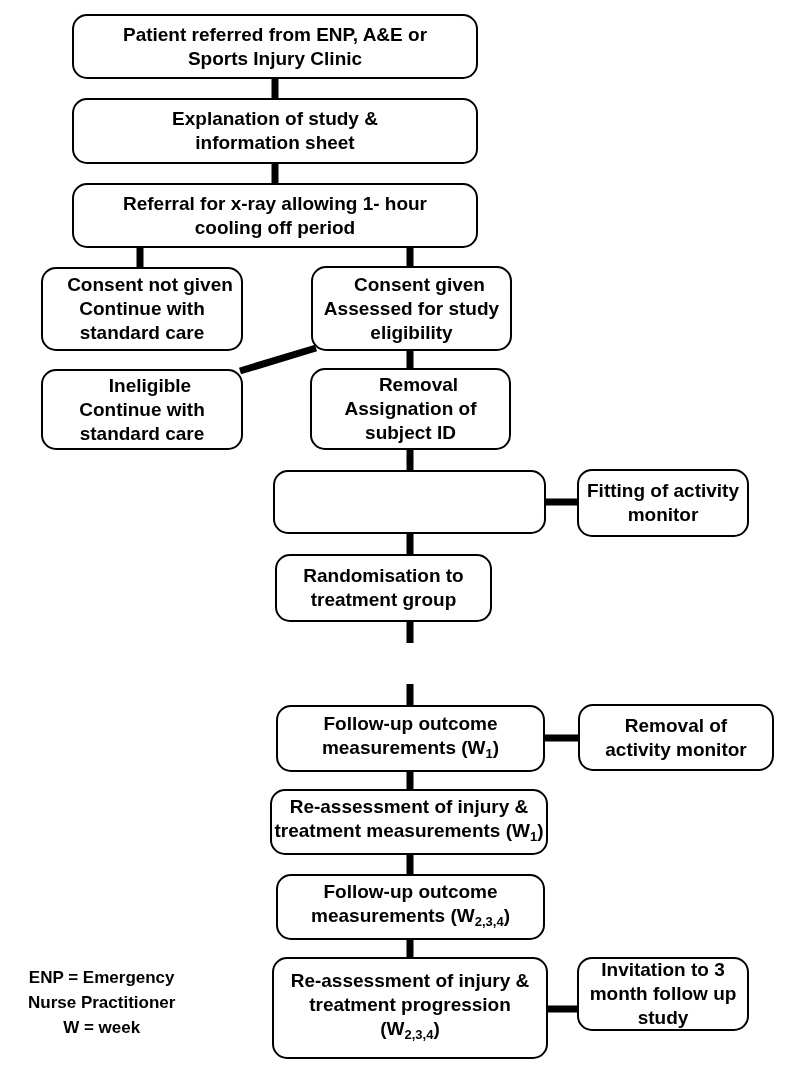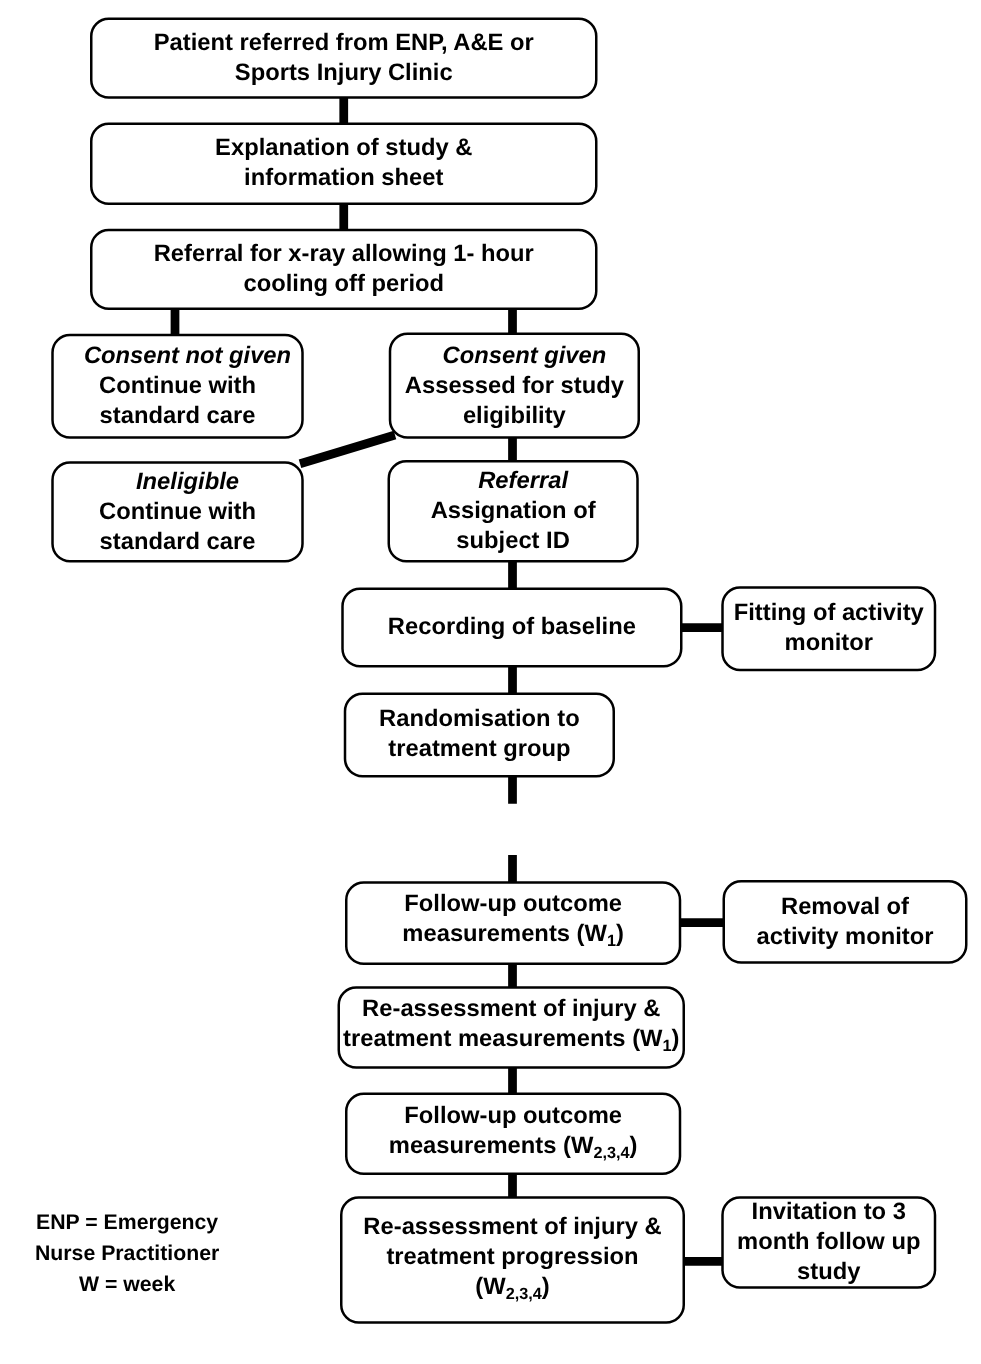--- a/index.html
+++ b/index.html
@@ -37,21 +37,20 @@
     text-align: center;
     font-size: 19px;
     line-height: 24px;
     padding: 2px 20px;
   }
   .ln {
     display: block;
     white-space: nowrap;
   }
   .it {
-    font-style: italic;
     margin-left: 16px;
   }
   .sub {
     font-size: 13px;
     vertical-align: -4px;
     letter-spacing: 0px;
   }
   .legend {
     position: absolute;
     z-index: 2;
@@ -115,27 +114,26 @@
     <span class="ln">eligibility</span>
   </div>
 
   <div class="box" style="left:41px;top:369px;width:202px;height:81px">
     <span class="ln it">Ineligible</span>
     <span class="ln">Continue with</span>
     <span class="ln">standard care</span>
   </div>
 
   <div class="box" style="left:310px;top:368px;width:201px;height:82px">
-    <span class="ln it">Referral</span>
+    <span class="ln it">Removal</span>
     <span class="ln">Assignation of</span>
     <span class="ln">subject ID</span>
   </div>
 
   <div class="box" style="left:273px;top:470px;width:273px;height:64px">
-    <span class="ln">Recording of baseline</span>
   </div>
 
   <div class="box" style="left:577px;top:469px;width:172px;height:68px">
     <span class="ln">Fitting of activity</span>
     <span class="ln">monitor</span>
   </div>
 
   <div class="box" style="left:275px;top:554px;width:217px;height:68px">
     <span class="ln">Randomisation to</span>
     <span class="ln">treatment group</span>

